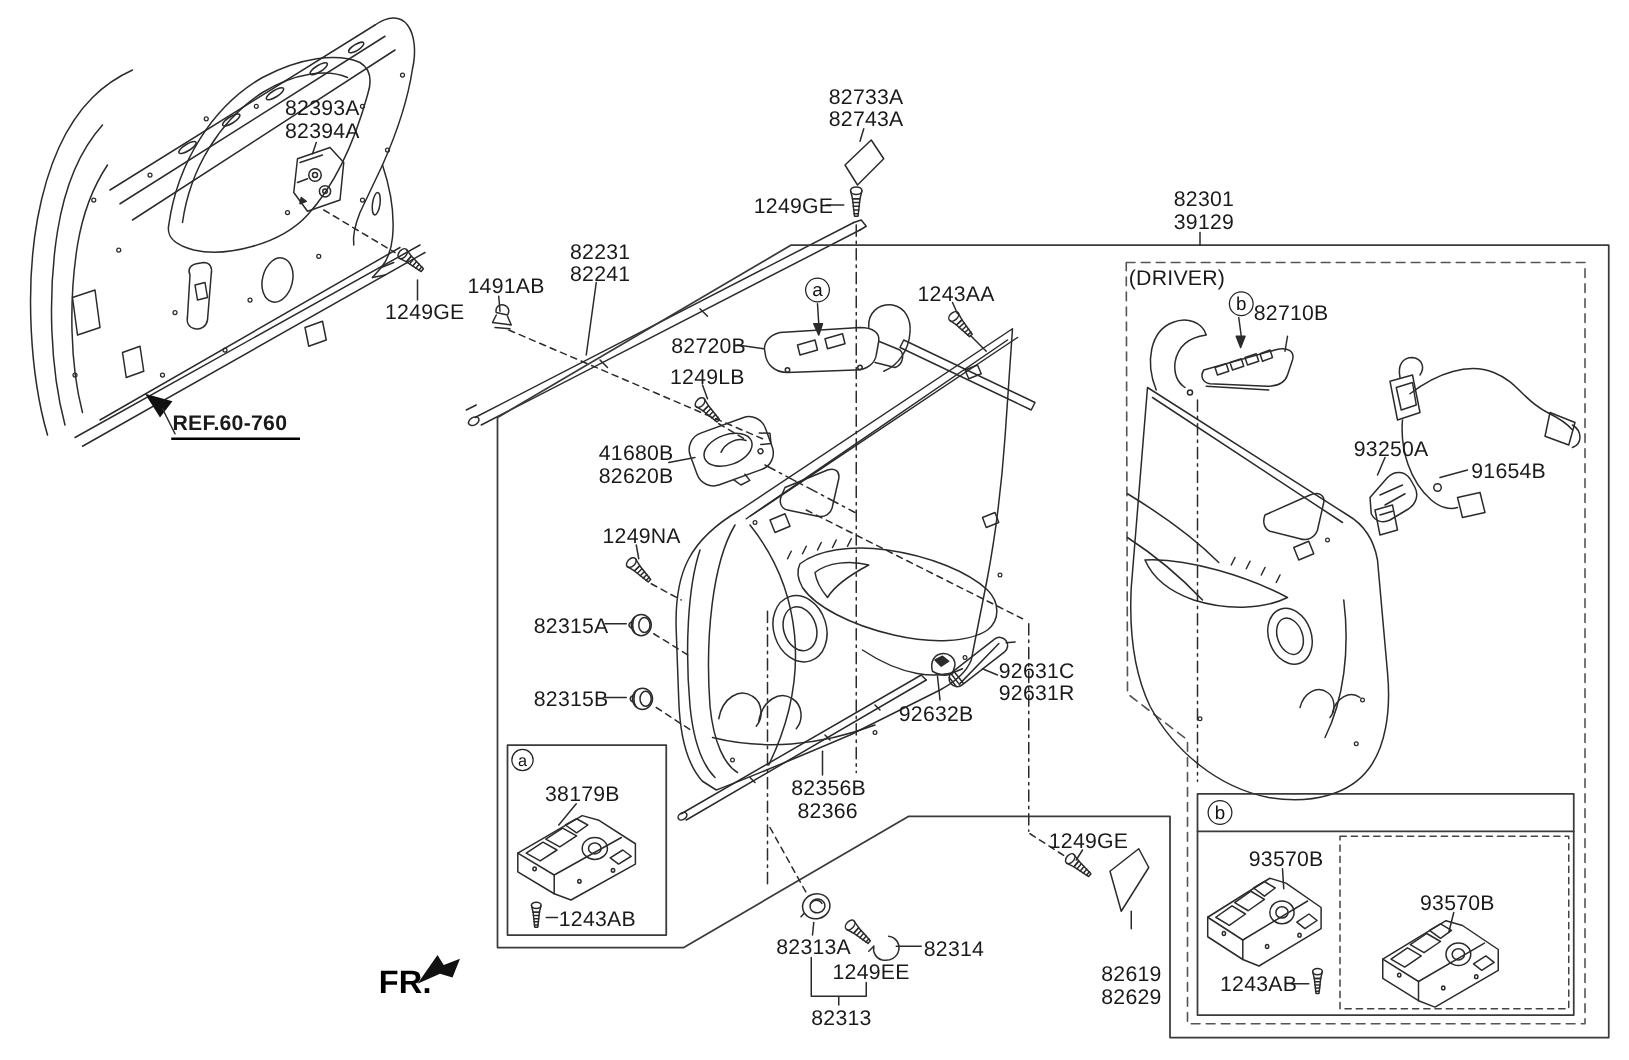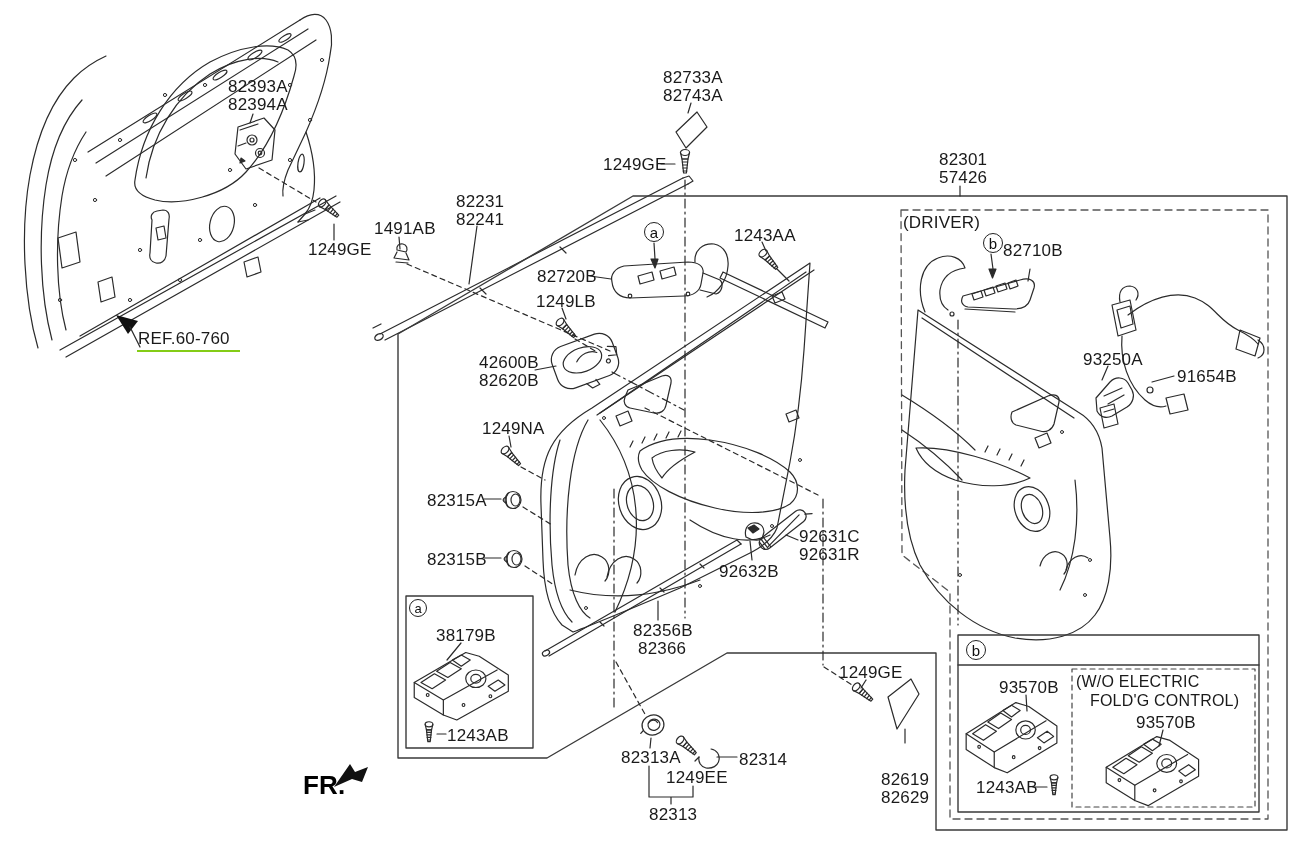--- a/index.html
+++ b/index.html
@@ -3,21 +3,21 @@
 <meta charset="utf-8">
 <style>
   html,body{margin:0;padding:0;background:#fff;}
   #stage{position:relative;width:1303px;height:848px;background:#ffffff;overflow:hidden;
          font-family:"Liberation Sans", sans-serif;}
   #lineart{position:absolute;left:0;top:0;}
   .lbl{position:absolute;font:17px/18px "Liberation Sans",sans-serif;color:#1a1a1a;
        white-space:nowrap;letter-spacing:.2px;}
   .lbl span{display:block;}
   .small{font-size:16px;line-height:19px;}
-  .ref span{border-bottom:2px solid #84cc16;padding:0 10px 2px 1px;font-weight:normal;}
+  .ref span{border-bottom:2px solid #000000;padding:0 10px 2px 1px;font-weight:bold;}
   .fr{font:bold 26px/26px "Liberation Sans",sans-serif;color:#000;}
   .callout{position:absolute;width:20px;height:20px;border:1.4px solid #222;border-radius:50%;
        text-align:center;font:15px/20px "Liberation Sans",sans-serif;color:#111;background:#fff;box-sizing:border-box;}
   .callout.sm{width:18px;height:18px;font-size:13px;line-height:17px;}
   svg *{vector-effect:non-scaling-stroke;}
 </style>
 </head>
 <body>
 
 <div id="stage">
@@ -395,39 +395,39 @@
     </div>
 <div class="lbl" style="left:663px;top:69px">
   <span>82733A</span>
       <span>82743A</span>
     </div>
 <div class="lbl" style="left:603px;top:156px">
   <span>1249GE</span>
     </div>
 <div class="lbl" style="left:939px;top:151px">
   <span>82301</span>
-      <span>57426</span>
+      <span>39129</span>
     </div>
 <div class="lbl" style="left:903px;top:214px">
   <span>(DRIVER)</span>
     </div>
 <div class="lbl" style="left:1003px;top:242px">
   <span>82710B</span>
     </div>
 <div class="lbl" style="left:734px;top:227px">
   <span>1243AA</span>
     </div>
 <div class="lbl" style="left:537px;top:268px">
   <span>82720B</span>
     </div>
 <div class="lbl" style="left:536px;top:293px">
   <span>1249LB</span>
     </div>
 <div class="lbl" style="left:479px;top:354px">
-  <span>42600B</span>
+  <span>41680B</span>
       <span>82620B</span>
     </div>
 <div class="lbl" style="left:1083px;top:351px">
   <span>93250A</span>
     </div>
 <div class="lbl" style="left:1177px;top:368px">
   <span>91654B</span>
     </div>
 <div class="lbl" style="left:482px;top:420px">
   <span>1249NA</span>
@@ -472,24 +472,20 @@
   <span>38179B</span>
     </div>
 <div class="lbl" style="left:447px;top:727px">
   <span>1243AB</span>
     </div>
 <div class="lbl" style="left:999px;top:679px">
   <span>93570B</span>
     </div>
 <div class="lbl" style="left:976px;top:779px">
   <span>1243AB</span>
-    </div>
-<div class="lbl small" style="left:1076px;top:672px">
-  <span>(W/O ELECTRIC</span>
-      <span style="padding-left:14px">FOLD'G CONTROL)</span>
     </div>
 <div class="lbl" style="left:1136px;top:714px">
   <span>93570B</span>
     </div>
 <div class="lbl fr" style="left:303px;top:772px">
   <span>FR.</span>
     </div>
 
 <div class="callout" style="left:644px;top:222px">a</div>
 <div class="callout" style="left:983px;top:233px">b</div>

